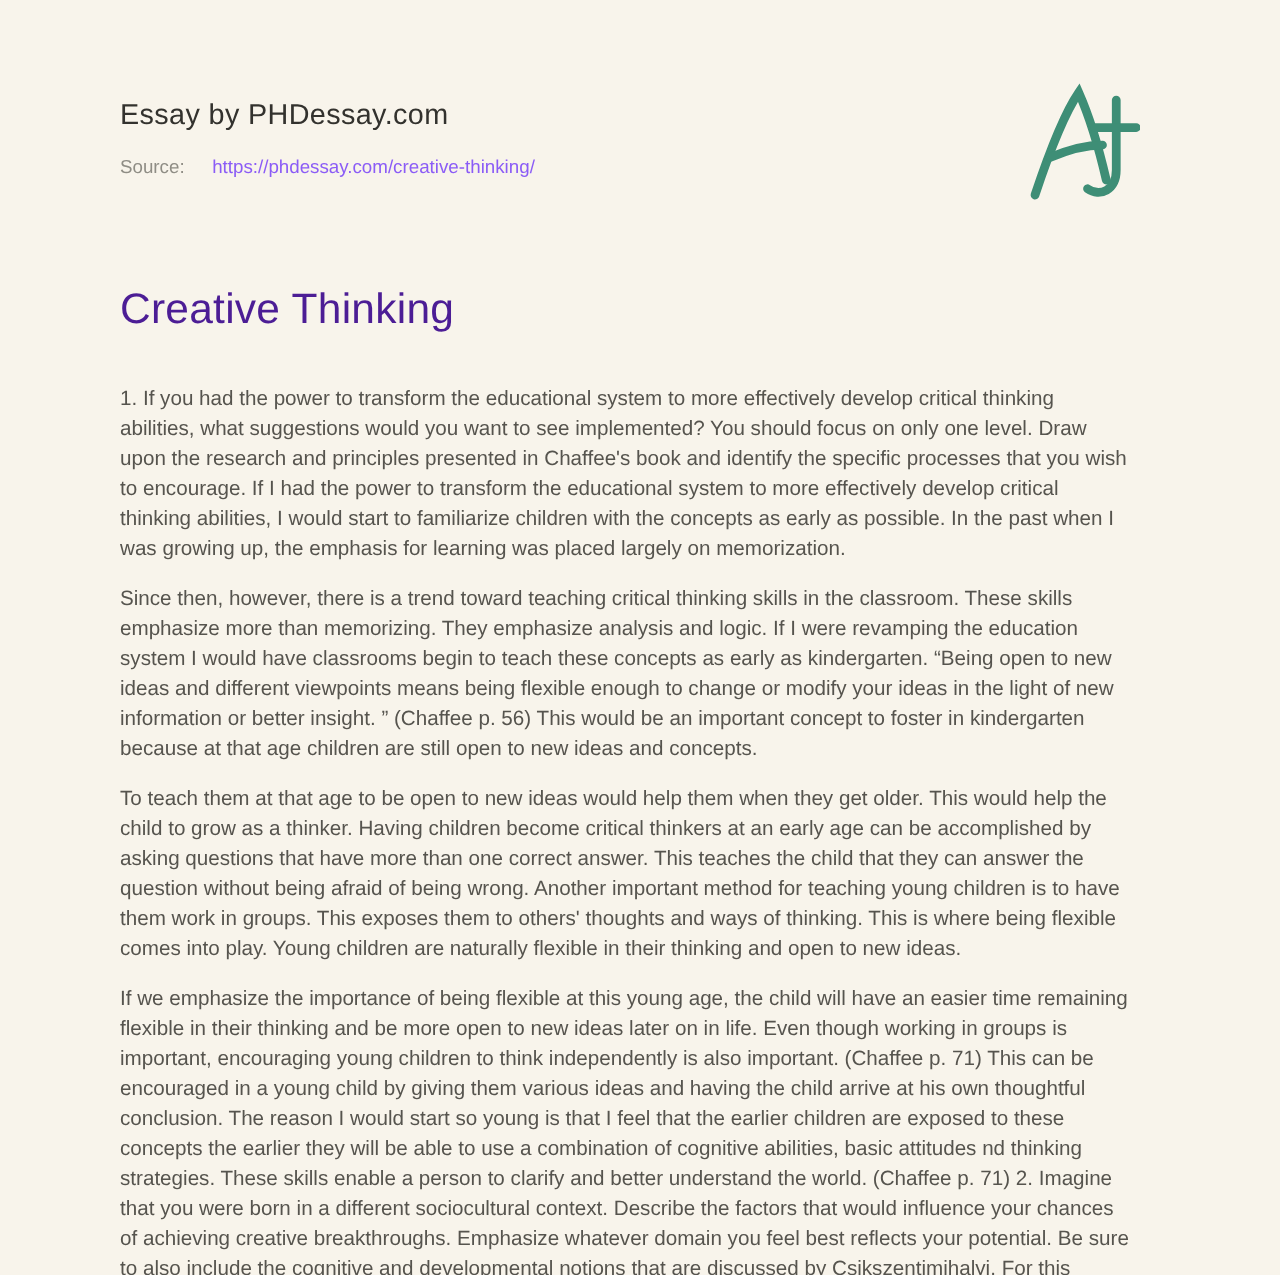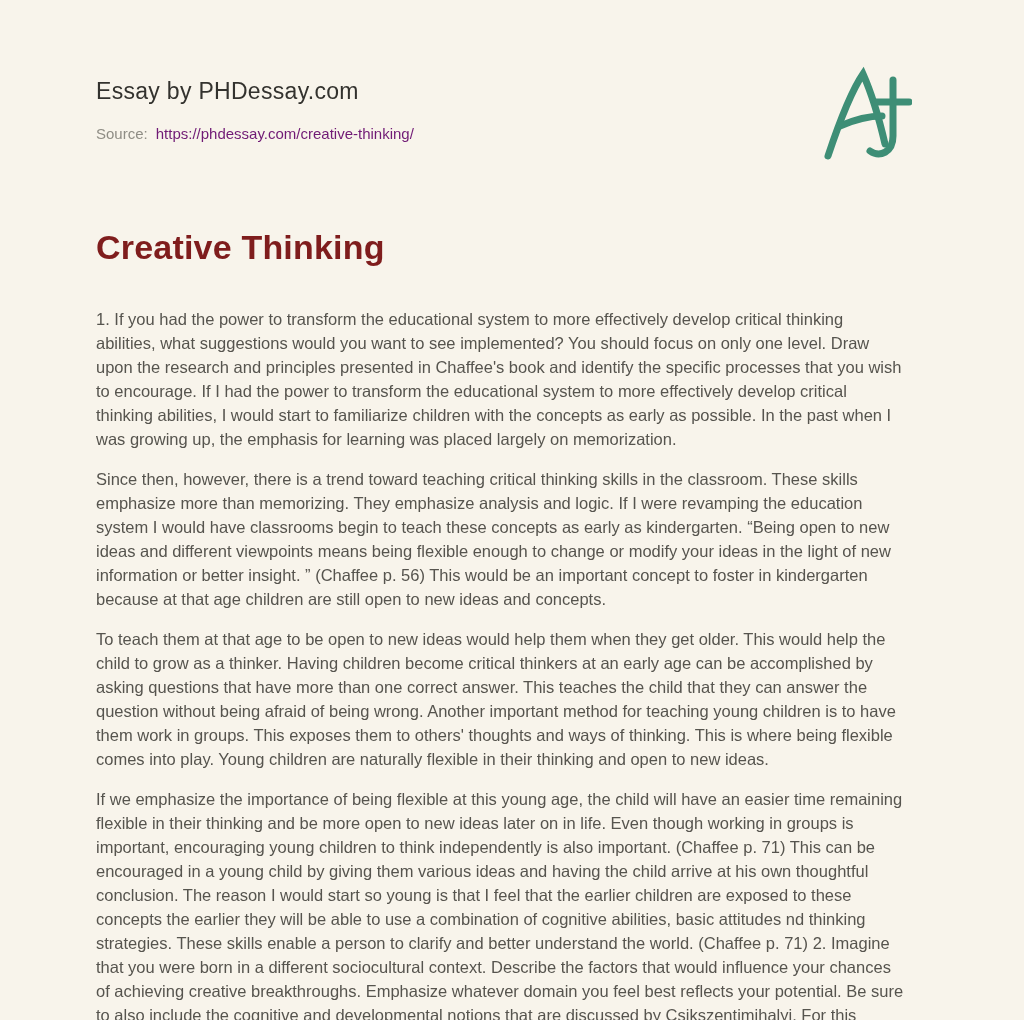--- a/index.html
+++ b/index.html
@@ -26,39 +26,39 @@
     font-weight: 500;
     color: #33322e;
     letter-spacing: 0.3px;
   }
   .source-line {
     margin-top: 20px;
     font-size: 15px;
     color: #8f8d85;
   }
   .source-label {
-    margin-right: 8px;
+    margin-right: 22px;
   }
   .source-link {
-    color: #701a75;
+    color: #8b5cf6;
     text-decoration: none;
     cursor: pointer;
   }
   .logo {
     position: absolute;
     top: 66px;
     right: 112px;
     width: 92px;
     height: 96px;
   }
   .title {
     margin: 86px 0 0 0;
     font-size: 34px;
-    font-weight: 700;
-    color: #7f1d1d;
+    font-weight: 400;
+    color: #4c1d95;
     letter-spacing: 0.2px;
   }
   .essay-body {
     margin-top: 40px;
   }
   .para {
     margin: 0 0 16px 0;
     font-size: 16.5px;
     line-height: 24px;
     color: #56544e;

